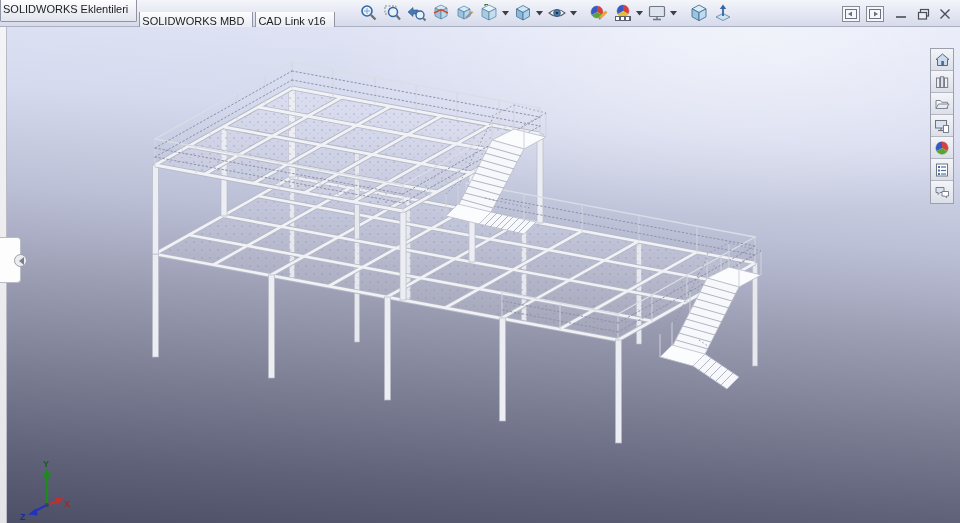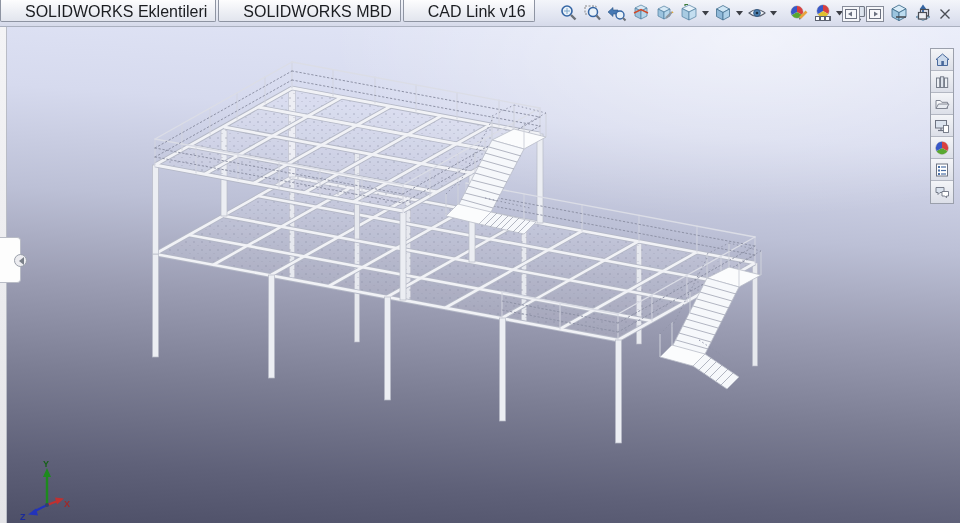--- a/index.html
+++ b/index.html
@@ -3,24 +3,24 @@
 <meta charset="utf-8">
 <style>
   html,body{margin:0;padding:0;background:#9a9cb0;}
   *{box-sizing:border-box;font-family:"Liberation Sans",sans-serif;}
   #app{position:relative;width:960px;height:523px;overflow:hidden;background:#c8ccdf;}
 
   
   #toolbar{position:absolute;left:0;top:0;width:960px;height:27px;
     background:linear-gradient(#f3f5fa,#dfe3f0 70%,#d6daea);border-bottom:1px solid #aab0bf;display:flex;align-items:center;}
   .tabs{display:flex;align-items:flex-start;height:27px;}
-  .tab{height:22px;margin-top:0;padding:3px 8px 0 24px;font-size:16px;color:#1b1d21;text-align:center;
+  .tab{height:22px;margin-top:0;padding:3px 8px 0 2px;font-size:11px;color:#1b1d21;text-align:center;
     background:linear-gradient(#fdfdfe,#eceef4 60%,#e2e5ee);border:1px solid #8e94a2;border-top:none;
     border-radius:0 0 2px 2px;white-space:nowrap;cursor:default;}
-  .tab + .tab{margin-left:2px;}
+  .tab + .tab{margin-left:2px;margin-top:12px;}
   .toolbar-icons{display:flex;align-items:center;margin-left:22px;height:27px;}
   .tbtn{width:24px;height:24px;display:flex;align-items:center;justify-content:center;border-radius:2px;}
   .dd{width:10px;height:24px;display:flex;align-items:center;justify-content:center;}
   .gap{width:8px;}
   .win-controls{position:absolute;right:4px;top:0;height:27px;display:flex;align-items:center;}
   .wbtn{width:22px;height:22px;display:flex;align-items:center;justify-content:center;color:#4a4d55;}
   .panebtn{width:18px;height:16px;border:1px solid #878c99;background:#f6f7fa;margin-right:6px;
     display:flex;align-items:center;justify-content:center;}
 
   

